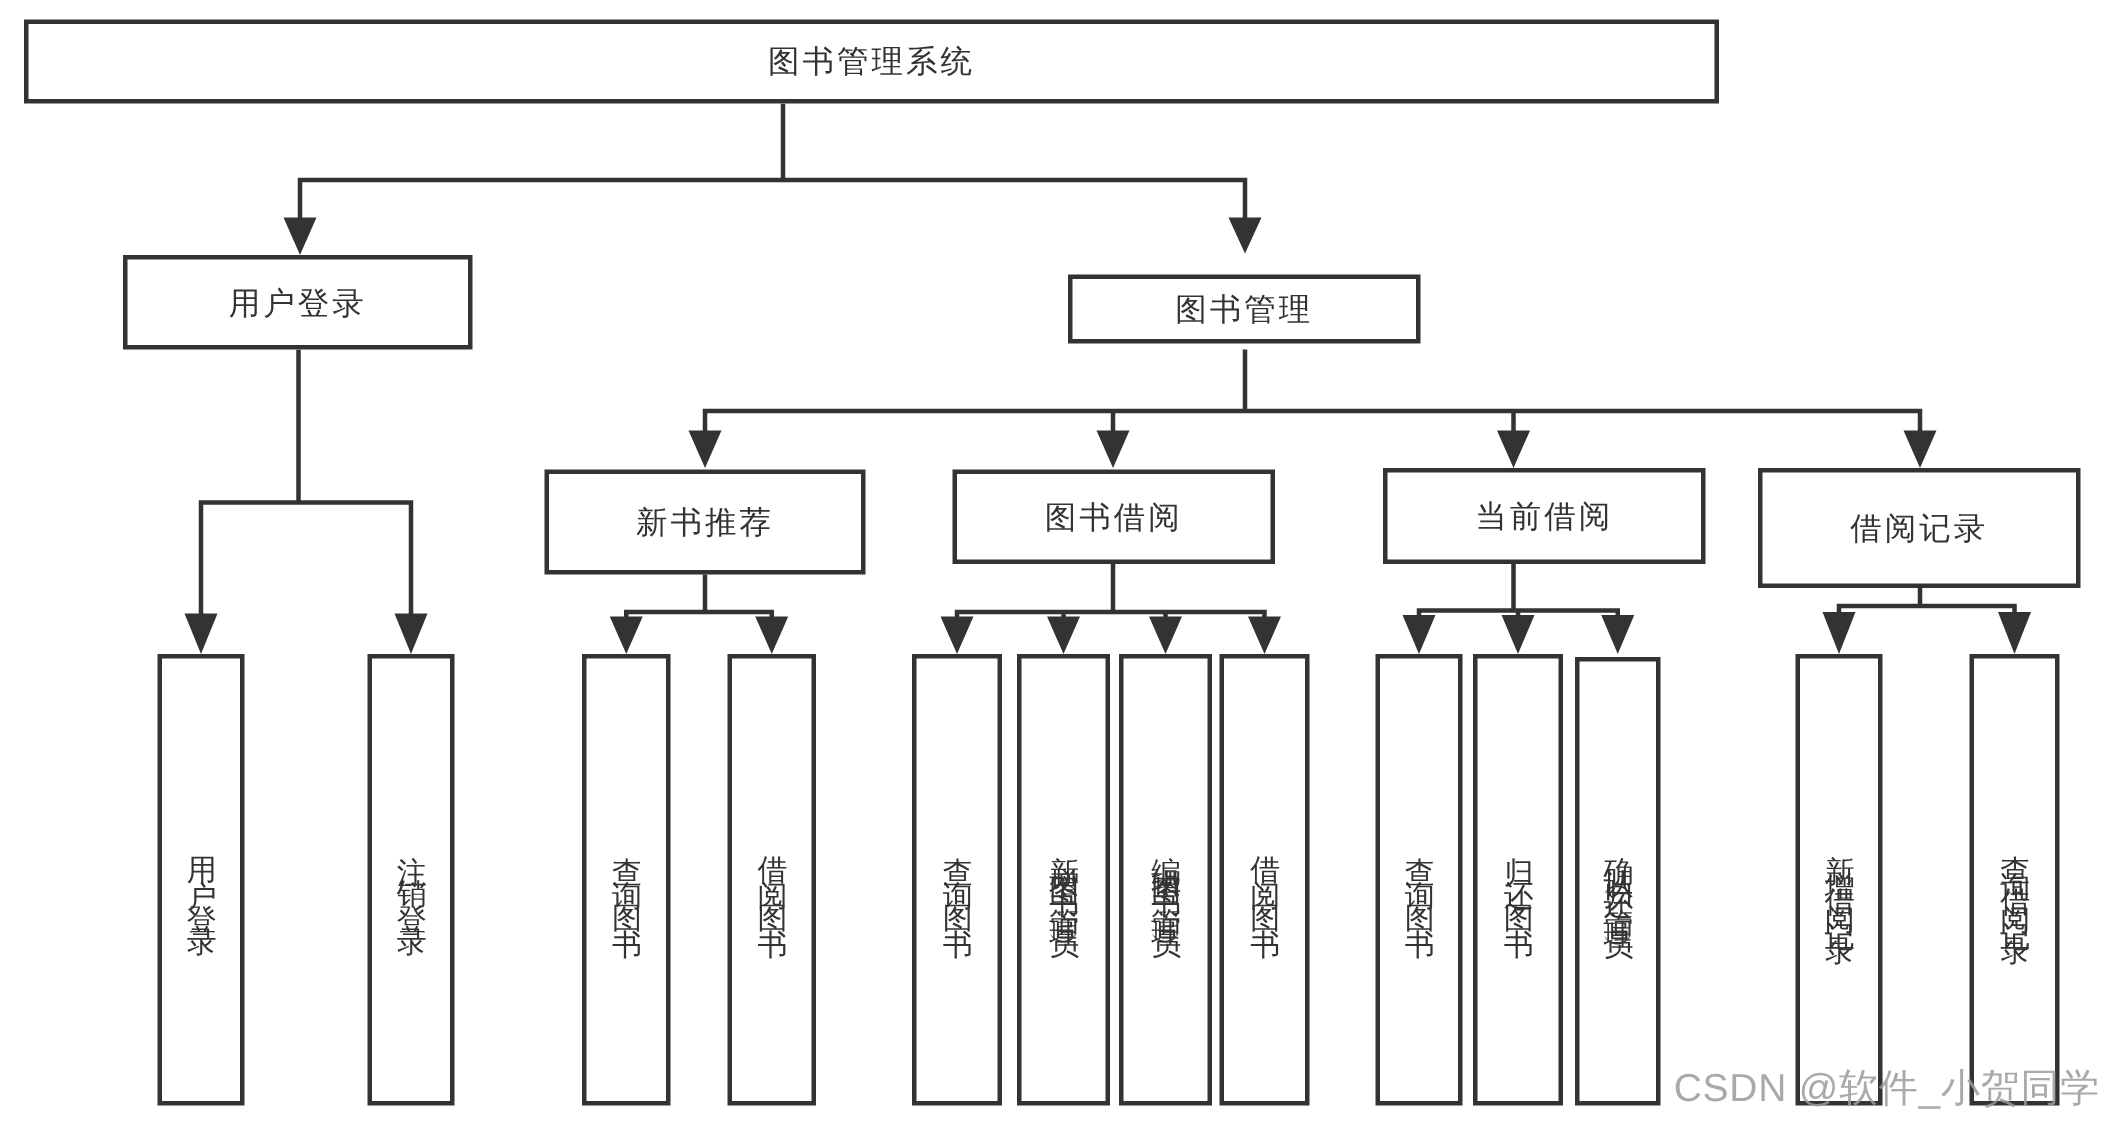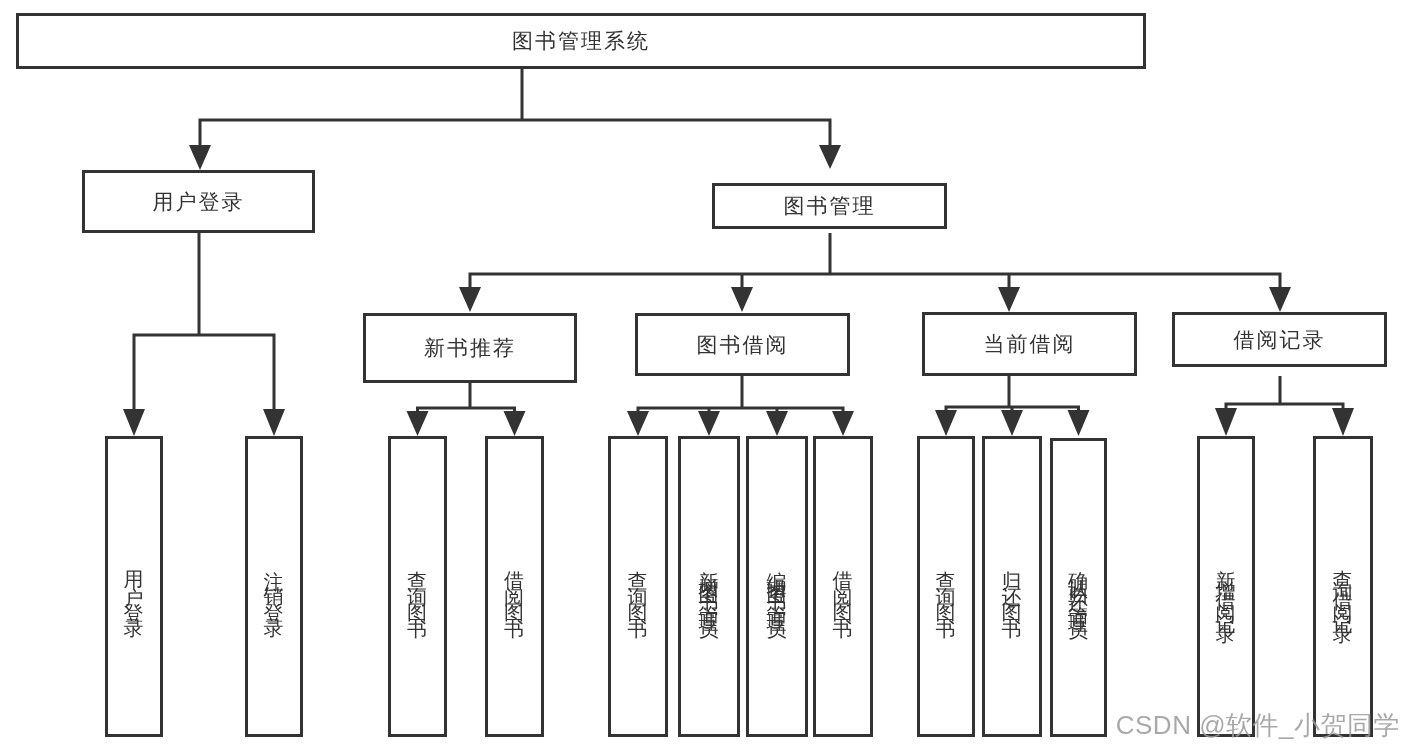--- a/index.html
+++ b/index.html
@@ -98,21 +98,21 @@
   </svg>
 
   <div class="node h" style="left:16px; top:13px; width:1130px; height:56px;">图书管理系统</div>
 
   <div class="node h" style="left:82px; top:170px; width:233px; height:63px;">用户登录</div>
   <div class="node h" style="left:712px; top:183px; width:235px; height:46px;">图书管理</div>
 
   <div class="node h" style="left:363px; top:313px; width:214px; height:70px;">新书推荐</div>
   <div class="node h" style="left:635px; top:313px; width:215px; height:63px;">图书借阅</div>
   <div class="node h" style="left:902px; top:312px; width:215px; height:64px;margin-left:20px;">当前借阅</div>
-  <div class="node h" style="left:1172px; top:312px; width:215px; height:55px;">借阅记录</div>
+  <div class="node h" style="left:1172px; top:312px; width:215px; height:80px;">借阅记录</div>
 
   <div class="node v s4" style="left:105px; top:436px; width:58px; height:301px;">用户登录</div>
   <div class="node v s4" style="left:245px; top:436px; width:58px; height:301px;">注销登录</div>
 
   <div class="node v s4" style="left:388px; top:436px; width:59px; height:301px;">查询图书</div>
   <div class="node v s4" style="left:485px; top:436px; width:59px; height:301px;">借阅图书</div>
 
   <div class="node v s4" style="left:608px; top:436px; width:60px; height:301px;">查询图书</div>
   <div class="node v s9" style="left:678px; top:436px; width:62px; height:301px;">新增图书（管理员）</div>
   <div class="node v s9" style="left:746px; top:436px; width:62px; height:301px;">编辑图书（管理员）</div>

